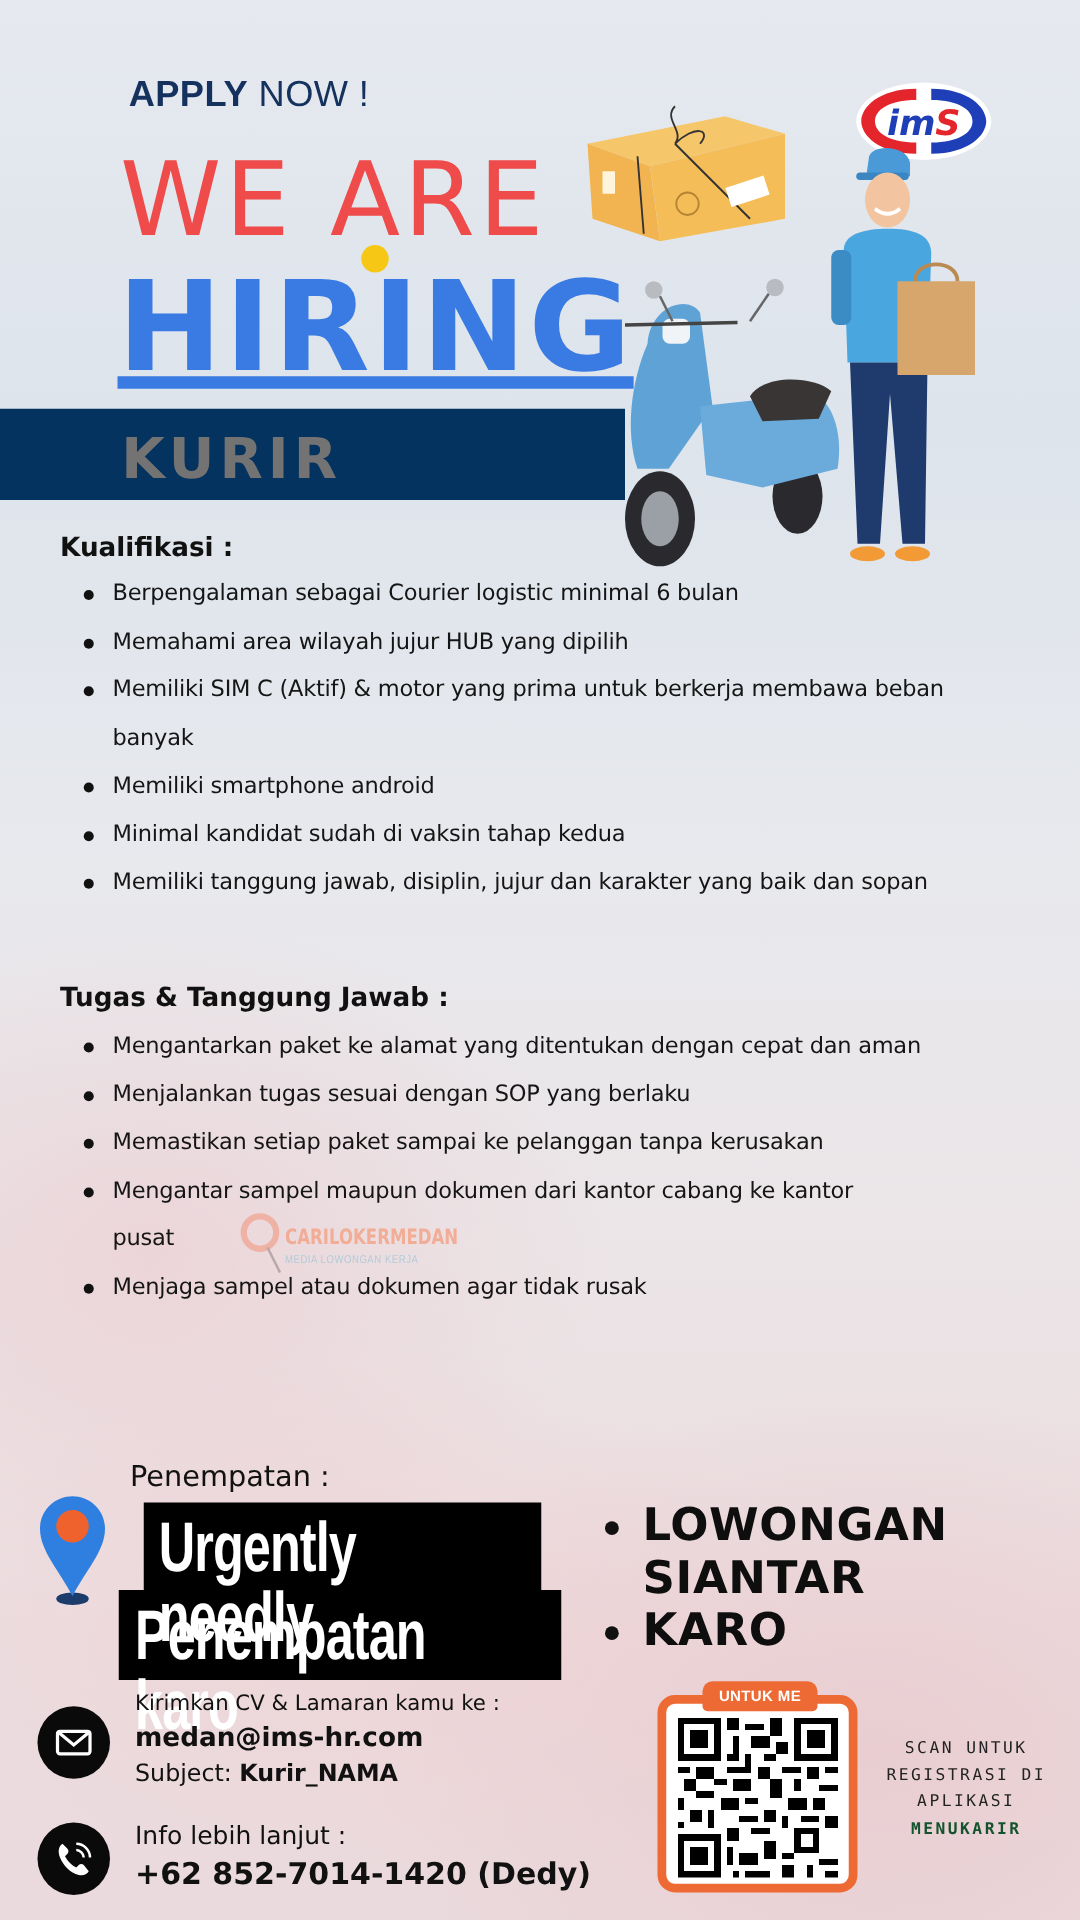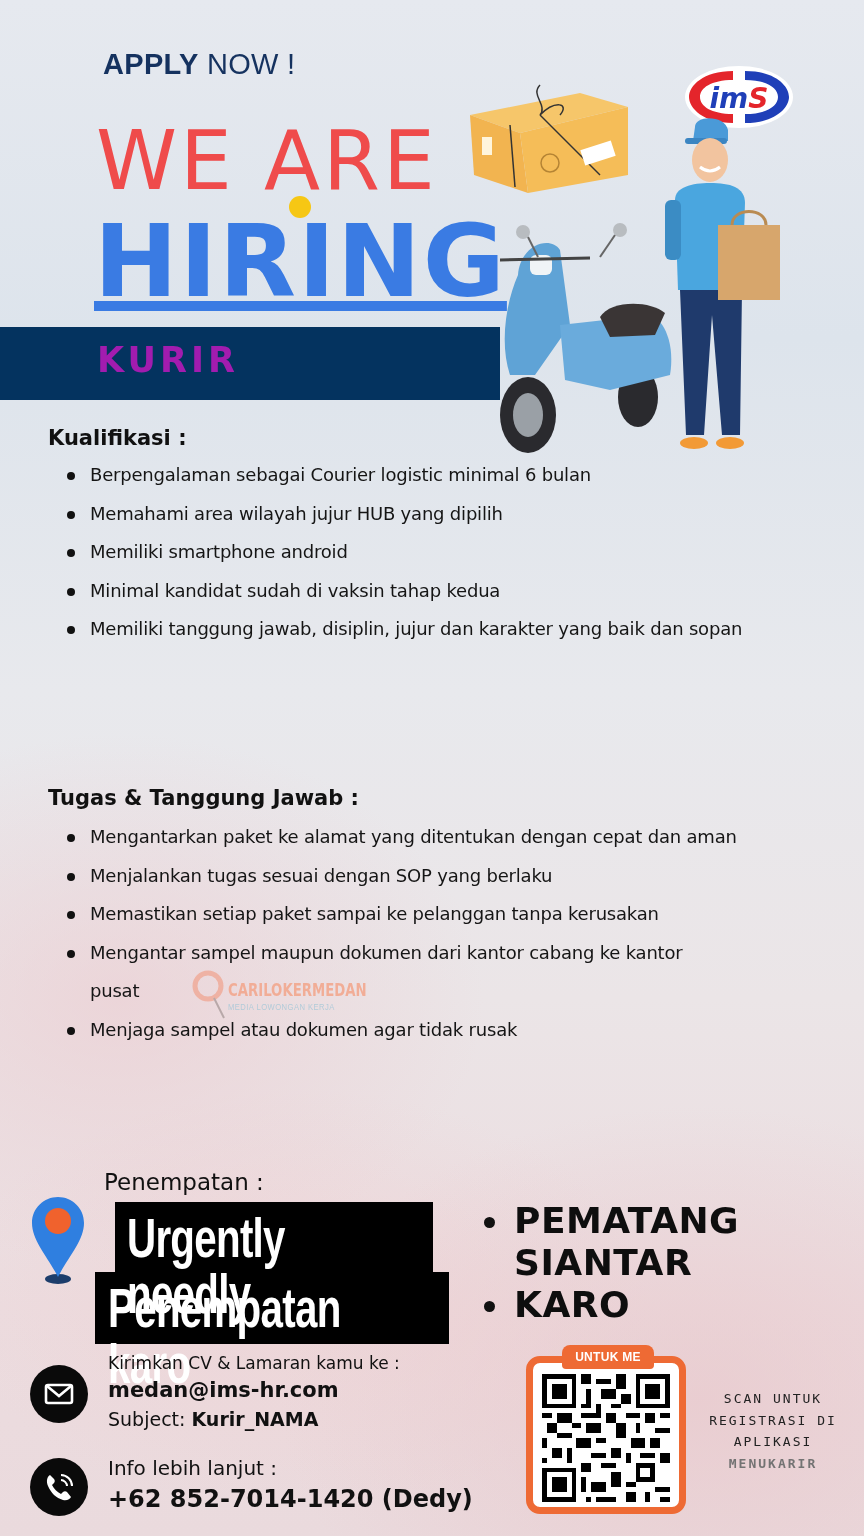--- a/index.html
+++ b/index.html
@@ -10,29 +10,29 @@
     color: #111;
     background:
       radial-gradient(ellipse 520px 380px at 120px 1000px, rgba(236,200,205,0.55), rgba(236,200,205,0) 70%),
       radial-gradient(ellipse 600px 420px at 700px 1400px, rgba(232,196,200,0.6), rgba(232,196,200,0) 70%),
       radial-gradient(ellipse 500px 300px at 300px 1300px, rgba(238,210,212,0.7), rgba(238,210,212,0) 70%),
       linear-gradient(180deg, #e6e9ef 0%, #dde4ec 22%, #e8e9ed 45%, #ebe5e7 65%, #ecdcdf 85%, #eadadd 100%);
   }
   .abs { position: absolute; }
 
   
-  .apply { left: 103px; top: 48px; font-size: 29px; color: #15325f; letter-spacing: 0.3px; }
+  .apply { left: 103px; top: 60px; font-size: 29px; color: #15325f; letter-spacing: 0.3px; }
   .apply b { font-weight: 900; }
   .apply span { font-weight: 400; }
   .we-are { left: 96px; top: 120px; font-size: 82px; font-weight: 400; color: #ef4b4b; letter-spacing: 3px; line-height: 1; font-family: "DejaVu Sans", sans-serif; }
   .hiring { left: 94px; top: 212px; font-size: 100px; font-weight: 900; color: #3a7be3; line-height: 1; letter-spacing: 2px; font-family: "DejaVu Sans", sans-serif; text-decoration: underline; }
   .i-dot { left: 289px; top: 196px; width: 22px; height: 22px; border-radius: 50%; background: #f6c714; }
 
   .banner { left: 0; top: 327px; width: 500px; height: 73px; background: #04335f; }
-  .banner-label { left: 97px; top: 340px; font-size: 35px; font-weight: 900; color: #a21caf; letter-spacing: 4px; font-family: "DejaVu Sans", sans-serif; }
+  .banner-label { left: 97px; top: 340px; font-size: 45px; font-weight: 900; color: #737373; letter-spacing: 4px; font-family: "DejaVu Sans", sans-serif; }
 
   
   .logo { left: 683px; top: 64px; width: 112px; height: 66px; }
 
   
   .illus { left: 460px; top: 75px; width: 340px; height: 385px; }
 
   
   .sec-title { font-size: 21px; font-weight: 700; color: #111; font-family: "DejaVu Sans", sans-serif; }
   ul.bul { list-style: none; }
@@ -84,21 +84,21 @@
   .c3 b { font-weight: 700; }
   .c4 { left: 108px; top: 1456px; font-size: 20px; }
   .c5 { left: 108px; top: 1485px; font-size: 24px; font-weight: 700; }
 
   
   .qr-frame { left: 526px; top: 1356px; width: 160px; height: 158px; border: 7px solid #ee6a34; border-radius: 14px; background: #fff; }
   .qr-tab { left: 562px; top: 1345px; width: 92px; height: 24px; background: #ee6a34; border-radius: 8px 8px 4px 4px; color: #fff; font-size: 12px; font-weight: 700; text-align: center; line-height: 24px; letter-spacing: 0.3px; }
   .qr-code { left: 541px; top: 1374px; width: 130px; height: 128px; }
 
   .scan-text { left: 700px; top: 1388px; width: 146px; text-align: center; font-family: "DejaVu Sans Mono", "Liberation Mono", monospace; font-size: 13px; line-height: 21.5px; letter-spacing: 2px; color: #222; }
-  .scan-text b { font-weight: 700; color: #737373; }
+  .scan-text b { font-weight: 700; color: #14532d; }
 </style>
 </head>
 <body>
 
 <div class="abs apply">
   <b>APPLY</b>
   <span>NOW !</span>
 </div>
 <div class="abs we-are">WE ARE</div>
 <div class="abs hiring">HIRING</div>
@@ -155,20 +155,21 @@
     <ellipse cx="270" cy="368" rx="14" ry="6" fill="#f29a36"></ellipse>
     <rect x="258" y="150" width="62" height="75" fill="#d7a66c"></rect>
     <path d="M272 150 C272 132 306 132 306 150" stroke="#b98b52" stroke-width="3" fill="none"></path>
   </g>
 </svg>
 
 <div class="abs sec-title q-title">Kualifikasi :</div>
 <ul class="abs bul q-list">
   <li>Berpengalaman sebagai Courier logistic minimal 6 bulan</li>
   <li>Memahami area wilayah jujur HUB yang dipilih</li>
+  <li style="width:770px">Memiliki SIM C (Aktif) &amp; motor yang prima untuk berkerja membawa beban banyak</li>
   <li>Memiliki smartphone android</li>
   <li>Minimal kandidat sudah di vaksin tahap kedua</li>
   <li style="width:790px">Memiliki tanggung jawab, disiplin, jujur dan karakter yang baik dan sopan</li>
 </ul>
 
 <div class="abs sec-title t-title">Tugas &amp; Tanggung Jawab :</div>
 <ul class="abs bul t-list">
   <li style="width:760px">Mengantarkan paket ke alamat yang ditentukan dengan cepat dan aman</li>
   <li>Menjalankan tugas sesuai dengan SOP yang berlaku</li>
   <li style="width:740px">Memastikan setiap paket sampai ke pelanggan tanpa kerusakan</li>
@@ -191,21 +192,21 @@
   <path d="M28 82 C18 62 2 46 2 28 C2 13 14 2 28 2 C42 2 54 13 54 28 C54 46 38 62 28 82 Z" fill="#2f7fe0"></path>
   <circle cx="28" cy="26" r="13" fill="#f0622d"></circle>
 </svg>
 <div class="abs urgent">
   <div class="box1"></div>
   <div class="box2"></div>
   <span class="l1">Urgently needly</span>
   <span class="l2">Penempatan karo</span>
 </div>
 <ul class="abs loc-list">
-  <li style="width:270px">PEMATANG SIANTAR</li>
+  <li style="width:270px">LOWONGAN SIANTAR</li>
   <li>KARO</li>
 </ul>
 
 <div class="abs ic-circle mail-ic">
   <svg width="30" height="22" viewBox="0 0 30 22">
     <rect x="2" y="2" width="26" height="18" rx="2" fill="none" stroke="#fff" stroke-width="2.6"></rect>
     <polyline points="3,3 15,13 27,3" fill="none" stroke="#fff" stroke-width="2.6"></polyline>
   </svg>
 </div>
 <div class="abs c-text c1">Kirimkan CV &amp; Lamaran kamu ke :</div>

